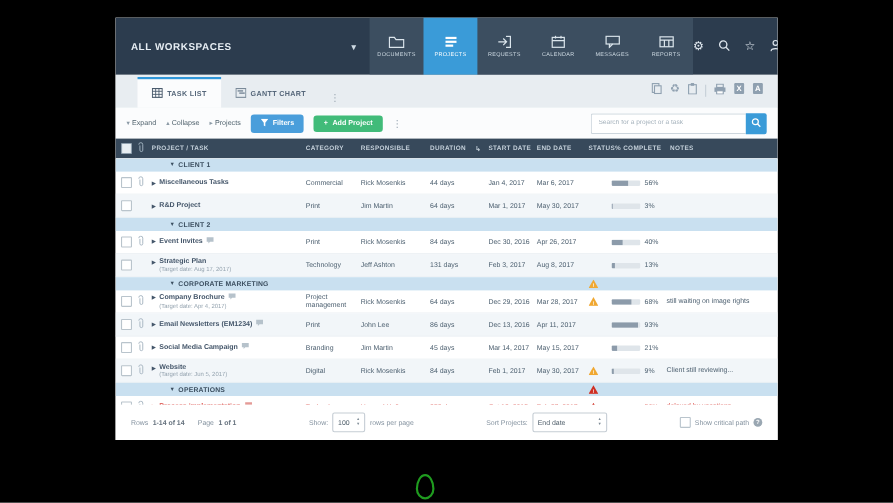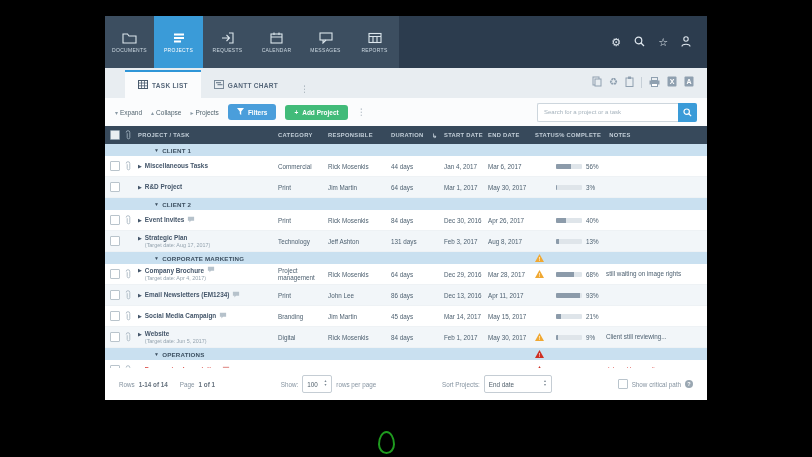--- a/index.html
+++ b/index.html
@@ -95,20 +95,24 @@
   .egg{position:absolute;left:378px;top:431px;width:13px;height:19px;border:2px solid #1f9b1f;
        border-radius:50% 50% 50% 50% / 58% 58% 42% 42%;}
   svg{flex:none;}
 </style>
 </head>
 <body>
 
 <div class="stage">
 
   <div class="navbar">
+    <div class="workspace">
+      <span>ALL WORKSPACES</span>
+      <span class="ws-caret">▾</span>
+    </div>
     <div class="nav-items">
       <div class="nav-item">
         <span>
             <svg width="15" height="12" viewBox="0 0 15 12">
               <path d="M1 11 V2 h4.5 l1.5 2 H14 v7 z" fill="none" stroke="#dbe5ec" stroke-width="1.1"></path>
             </svg>
           </span>
         <span>DOCUMENTS</span>
       </div>
       <div class="nav-item active">

